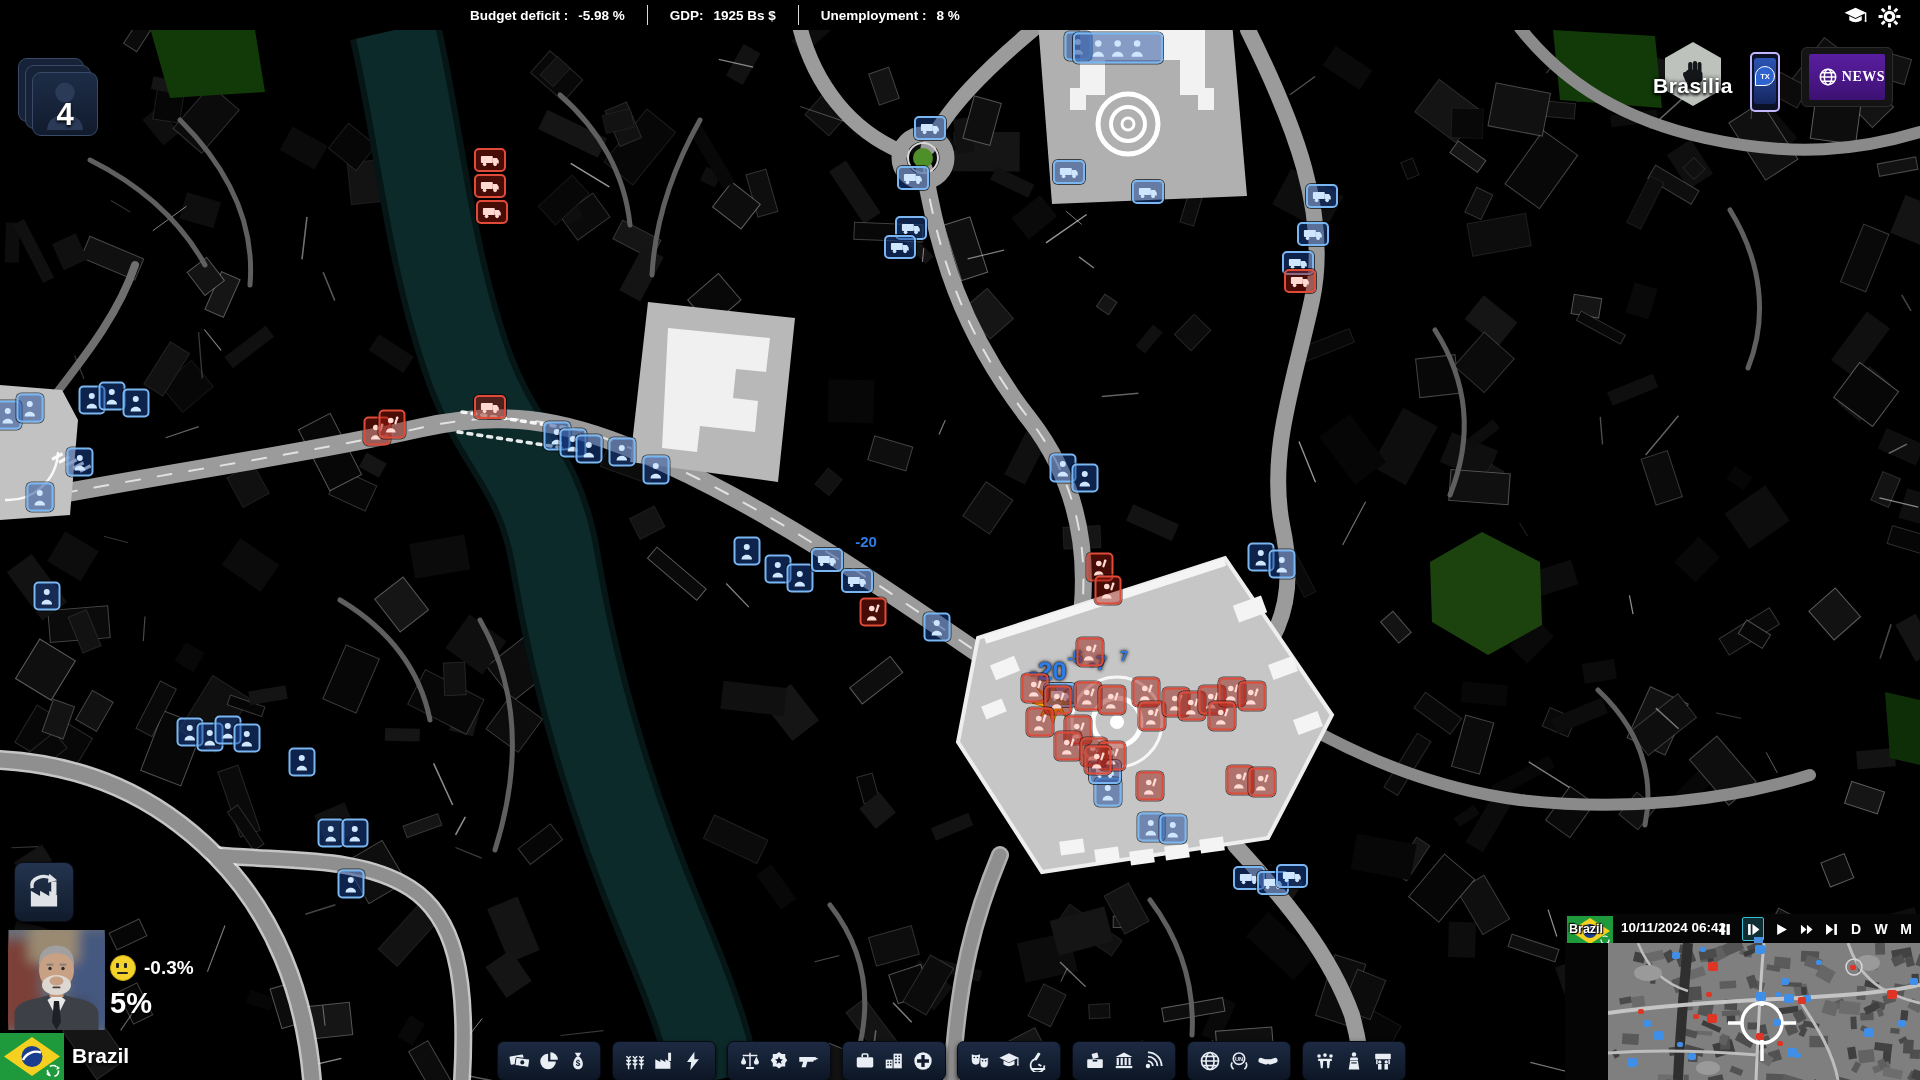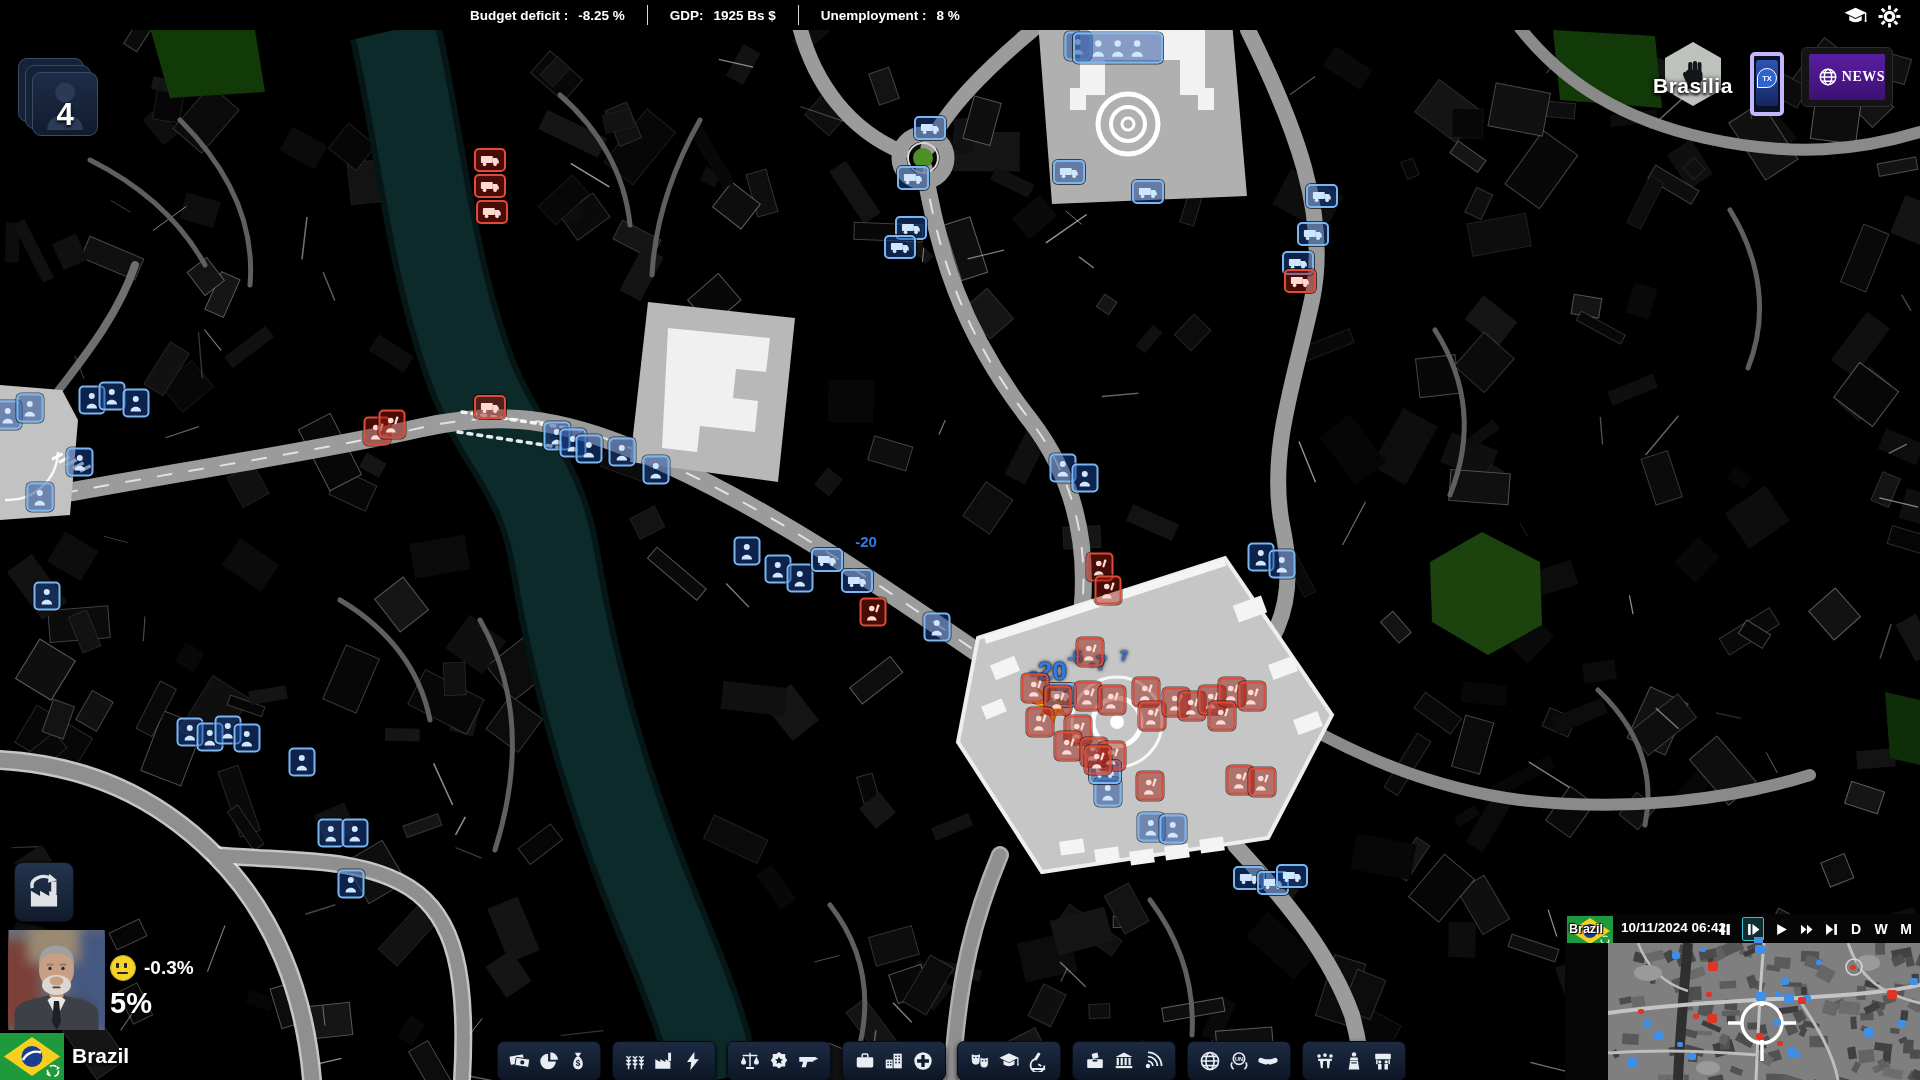--- a/index.html
+++ b/index.html
@@ -26,21 +26,21 @@
   #top-bar .pair{display:flex;gap:10px;white-space:nowrap;}
   .vsep{width:1px;height:20px;background:rgba(255,255,255,.85);}
   #top-right-icons{position:absolute;right:18px;top:4px;display:flex;gap:9px;align-items:center;z-index:7;}
   #top-right-icons .tr-icon{width:25px;height:25px;cursor:pointer;}
   
   #city-label{position:absolute;left:1653px;top:42px;z-index:6;width:120px;height:72px;}
   #city-hex{position:absolute;left:12px;top:0;width:56px;height:64px;background:rgba(205,210,205,.92);
             clip-path:polygon(50% 0,100% 25%,100% 75%,50% 100%,0 75%,0 25%);display:flex;align-items:center;justify-content:center;}
   #city-name{position:absolute;left:0;top:32px;font-size:21px;font-weight:bold;letter-spacing:.5px;
              text-shadow:0 2px 3px #000,0 0 4px #000;}
-  #phone{position:absolute;left:1750px;top:52px;width:26px;height:56px;background:#0b1124;border:4px solid #c4b5fd;
+  #phone{position:absolute;left:1750px;top:52px;width:26px;height:56px;background:#0b1124;border:2px solid #c4b5fd;
          border-radius:5px;z-index:6;overflow:hidden;cursor:pointer;}
   #phone .screen{position:absolute;left:2px;top:4px;right:2px;bottom:6px;border-radius:3px;
                  background:linear-gradient(#2c53b4,#15265e);}
   #phone .bubble{position:absolute;left:3px;top:12px;width:18px;height:18px;border-radius:50% 50% 50% 0;
                  background:#2f63d0;border:1.6px solid #fff;display:flex;align-items:center;justify-content:center;
                  font-size:7.5px;font-weight:bold;color:#fff;}
   #news-tablet{position:absolute;left:1801px;top:47px;width:90px;height:58px;background:#141414;border-radius:6px;
                border:1px solid #2c2c2c;z-index:6;display:flex;align-items:center;justify-content:center;cursor:pointer;}
   #news-screen{width:76px;height:46px;border-radius:2px;background:linear-gradient(#5a1ea0,#3c1173);
                display:flex;align-items:center;justify-content:flex-end;gap:4px;}
@@ -1115,21 +1115,21 @@
         <rect x="11.3" y="2" width="2.2" height="7" rx="1" transform="rotate(18 12.4 5.5)"></rect>
         <circle cx="13.4" cy="2.4" r="1.4"></circle>
       </svg>
     </div>
   </div>
 
 <div id="top-bar">
   <div class="stats">
     <span class="pair">
         <span>Budget deficit :</span>
-        <span>-8.25 %</span>
+        <span>-5.98 %</span>
       </span>
     <span class="vsep"></span>
     <span class="pair">
         <span>GDP:</span>
         <span>1925 Bs  $</span>
       </span>
     <span class="vsep"></span>
     <span class="pair">
         <span>Unemployment :</span>
         <span>8 %</span>

